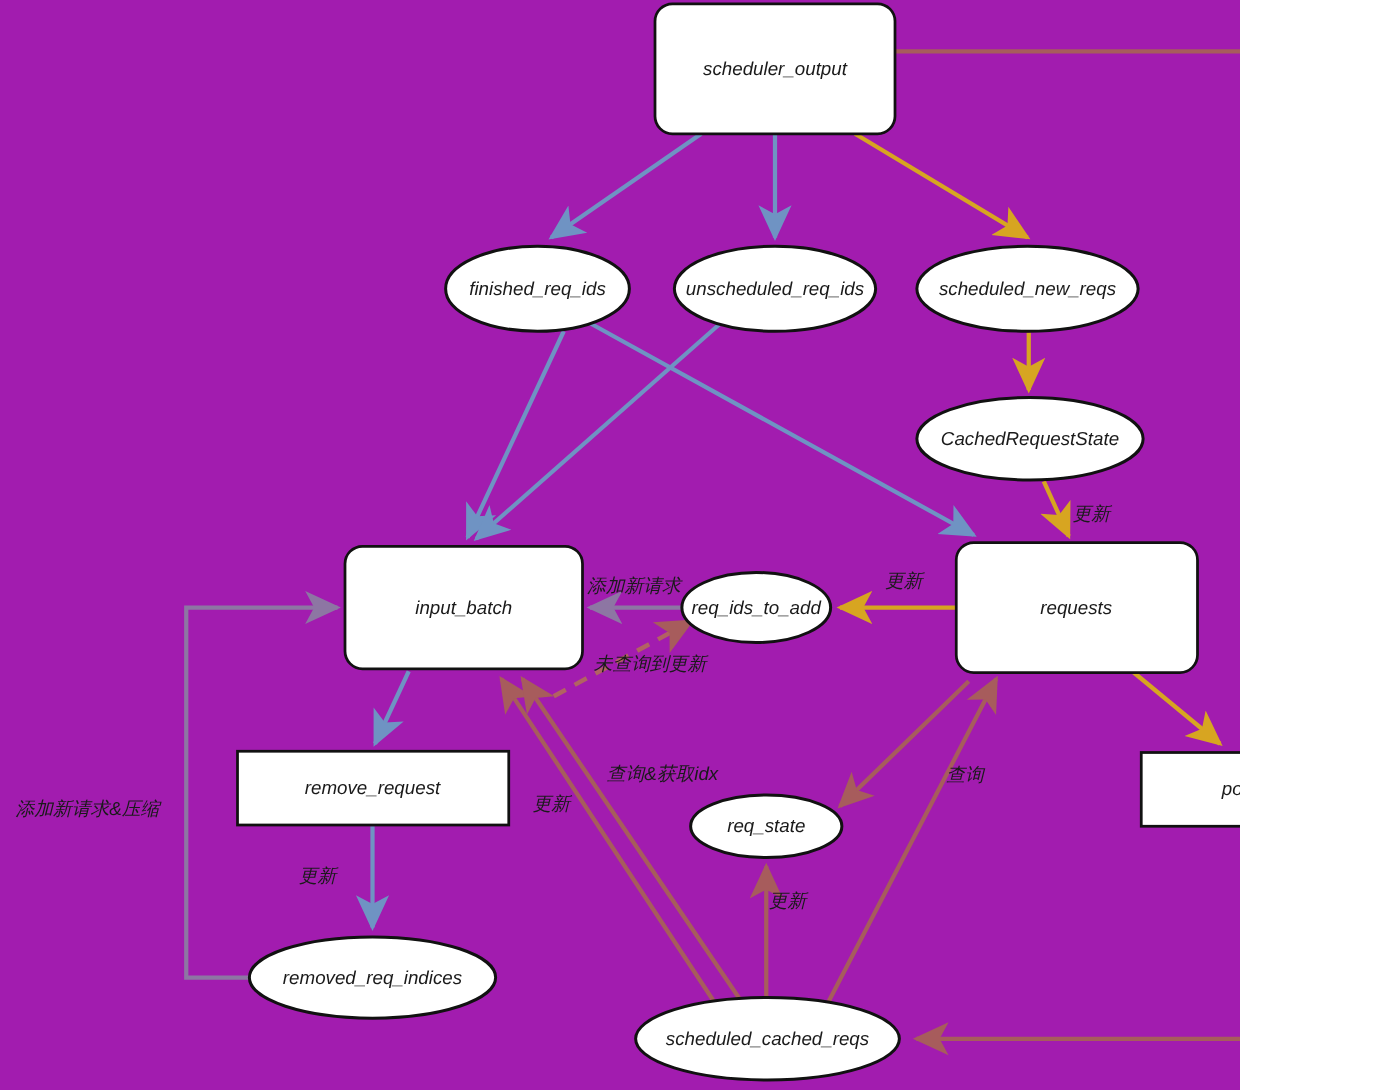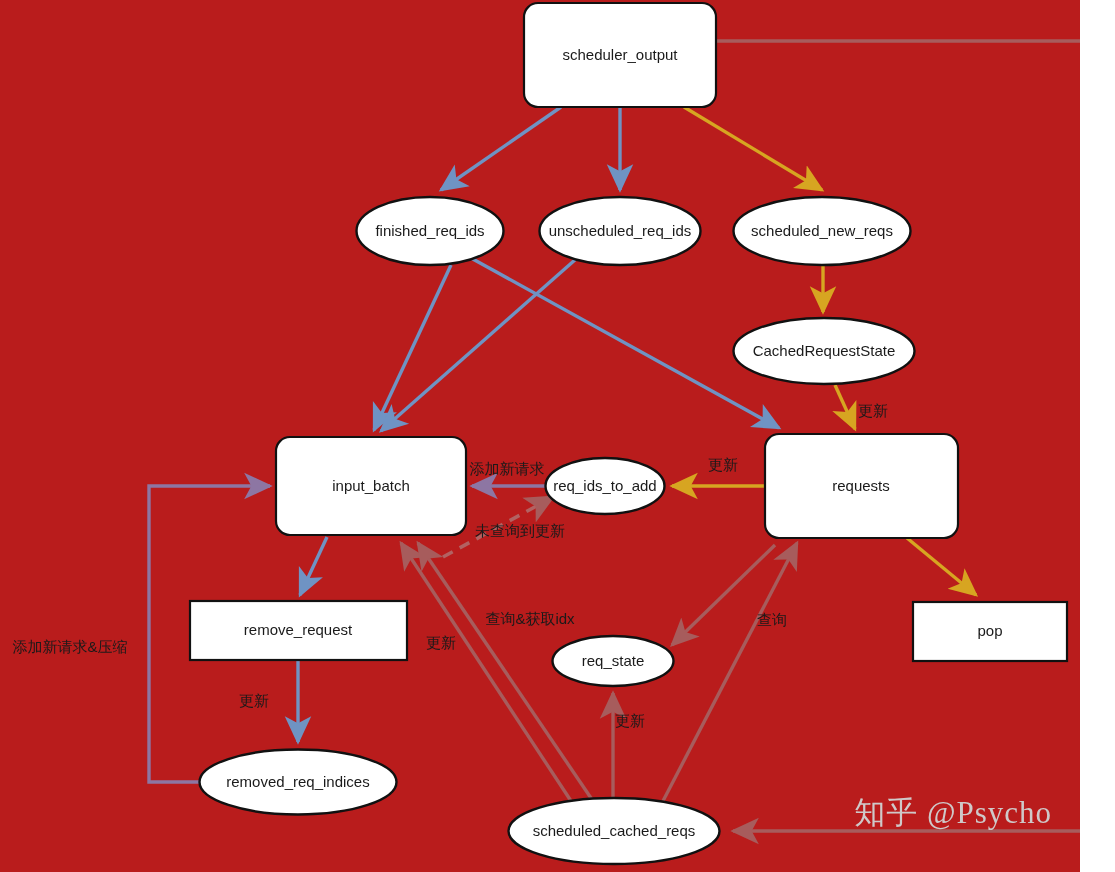--- a/index.html
+++ b/index.html
@@ -5,24 +5,25 @@
   html, body {
     margin: 0;
     padding: 0;
     background: #ffffff;
   }
   body {
     font-family: "Liberation Sans", "DejaVu Sans", sans-serif;
   }
   #canvas {
     position: relative;
-    width: 1080px;
+    width: 992px;
     height: 872px;
-    background: #b91c1c;
+    background: #a21caf;
     overflow: hidden;
+    font-style: italic;
   }
   #diagram-svg {
     position: absolute;
     left: 0;
     top: 0;
     width: 1115px;
     height: 872px;
   }
   .node-label {
     font-size: 15px;
@@ -201,14 +202,13 @@
       <text class="edge-label" x="520" y="532">未查询到更新</text>
       <text class="edge-label" x="70" y="648">添加新请求&amp;压缩</text>
       <text class="edge-label" x="254" y="702">更新</text>
       <text class="edge-label" x="441" y="644">更新</text>
       <text class="edge-label" x="530" y="620">查询&amp;获取idx</text>
       <text class="edge-label" x="630" y="722">更新</text>
       <text class="edge-label" x="772" y="621">查询</text>
     </g>
   </svg>
 
-  <div class="watermark">知乎 @Psycho</div>
 </div>
 
 </body></html>

